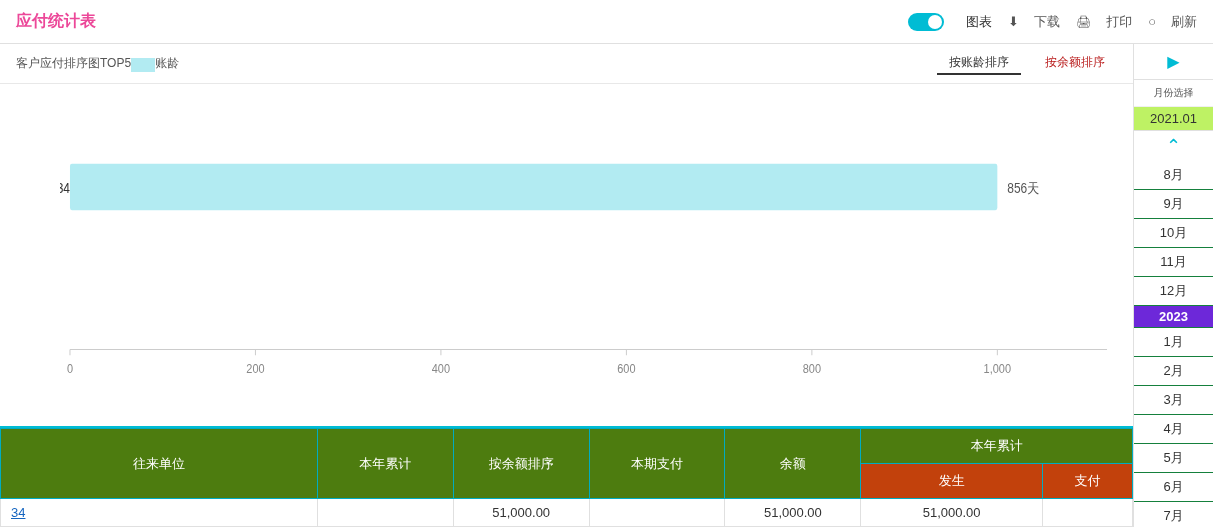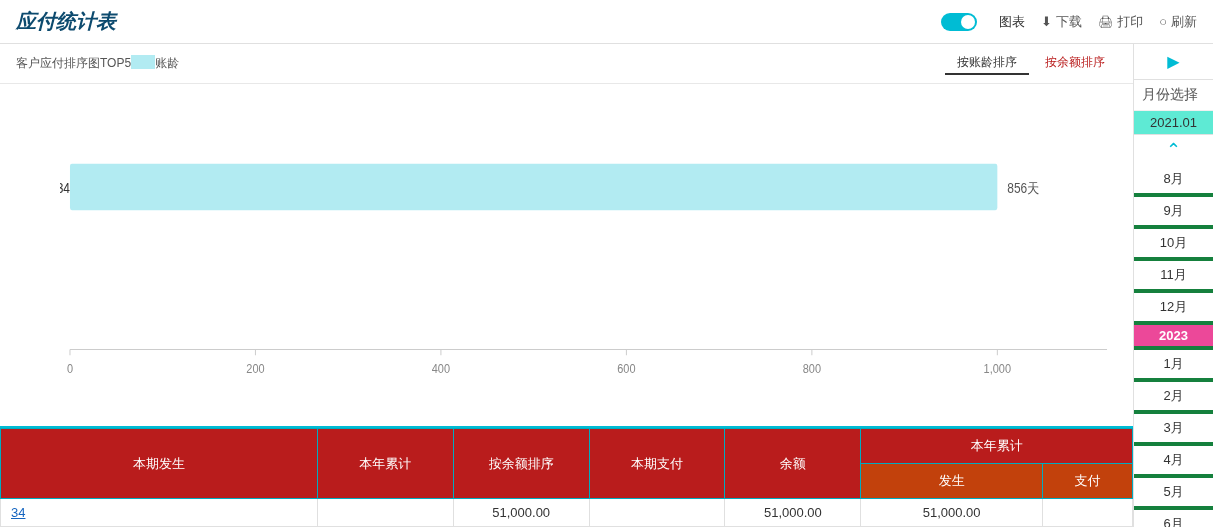--- a/index.html
+++ b/index.html
@@ -5,65 +5,65 @@
     * { box-sizing: border-box; margin: 0; padding: 0; }
     body { font-family: 'Microsoft YaHei', Arial, sans-serif; font-size: 13px; background: #f5f5f5; color: #333; }
 
     .page-container { display: flex; flex-direction: column; width: 1213px; height: 527px; background: #fff; }
 
     
     .header {
       display: flex; align-items: center; justify-content: space-between;
       padding: 8px 16px; border-bottom: 1px solid #e0e0e0; background: #fff; height: 44px;
     }
-    .header-title { font-size: 20px; font-weight: bold; color: #0c4a6e; font-style: italic; }
+    .header-title { font-size: 16px; font-weight: bold; color: #ec4899; }
     .header-actions { display: flex; align-items: center; gap: 16px; }
     .toggle-wrap { display: flex; align-items: flex-start; gap: 22px; }
     .toggle-switch {
       width: 36px; height: 18px; background: #00bcd4; border-radius: 9px;
       position: relative; cursor: pointer;
     }
     .toggle-switch::after {
       content: ''; position: absolute; right: 2px; top: 2px;
       width: 14px; height: 14px; background: #fff; border-radius: 50%;
     }
-    .header-btn { display: flex; align-items: center; gap: 4px; cursor: pointer; color: #555; font-size: 13px; font-family: Liberation Serif, serif; }
+    .header-btn { display: flex; align-items: center; gap: 15px; cursor: pointer; color: #555; font-size: 13px; font-family: Liberation Serif, serif; }
     .icon-download::before { content: '⬇'; }
     .icon-print::before { content: '🖨'; font-size: 12px; }
     .icon-refresh::before { content: '○'; }
 
     
     .main-content { display: flex; flex: 1; overflow: hidden; }
 
     
     .chart-section { flex: 1; display: flex; flex-direction: column; overflow: hidden; }
 
     
     .chart-header {
       display: flex; align-items: center; justify-content: space-between;
       padding: 8px 16px; border-bottom: 1px solid #e8e8e8;
     }
-    .chart-legend { display: flex; align-items: flex-start; font-size: 12px; color: #555; }
+    .chart-legend { display: flex; align-items: flex-end; font-size: 12px; color: #555; }
     .legend-box { width: 24px; height: 14px; background: #b2ebf2; border: 1px solid #b2ebf2; }
-    .sort-btns { display: flex; gap: 4px; }
+    .sort-btns { display: flex; gap: 12px; }
     .sort-btn {
       padding: 2px 12px; font-size: 12px; cursor: pointer; border: none; background: none;
       color: #b91c1c; border-bottom: 2px solid transparent;
     }
     .sort-btn.active { color: #333; border-bottom: 2px solid #333; }
 
     
     .chart-area { flex: 1; position: relative; padding: 10px 16px 30px 60px; }
     .chart-svg { width: 100%; height: 100%; }
 
     
     .table-section { border-top: 2px solid #00bcd4; }
     .data-table { width: 100%; border-collapse: collapse; }
     .data-table th {
-      background: #b91c1c; color: #fff; text-align: center;
+      background: #4d7c0f; color: #fff; text-align: center;
       padding: 8px 6px; font-size: 13px; font-weight: normal; border: 1px solid #00acc1;
     }
     .data-table td {
       padding: 6px 10px; font-size: 13px; border: 1px solid #e0e0e0;
       text-align: center;
     }
     .data-table td.left { text-align: left; }
     .data-table tr:nth-child(even) td { background: #fafafa; }
     .link-text { color: #1565c0; text-decoration: underline; cursor: pointer; }
     .sub-header th { background: #c2410c; }
@@ -72,38 +72,38 @@
     .sidebar {
       width: 80px; border-left: 1px solid #e0e0e0; background: #fff;
       display: flex; flex-direction: column; overflow-y: auto; font-size: 13px;
     }
     .sidebar-collapse {
       display: flex; align-items: center; justify-content: center;
       padding: 8px 0; cursor: pointer; border-bottom: 1px solid #e0e0e0;
     }
     .sidebar-collapse span { color: #00bcd4; font-size: 16px; }
     .sidebar-label {
-      padding: 6px 8px; color: #555; font-size: 14px; border-bottom: 1px solid #f0f0f0;
-      text-align: left;
+      padding: 6px 8px; color: #555; font-size: 10px; border-bottom: 1px solid #f0f0f0;
+      text-align: center;
     }
     .sidebar-year-input {
       width: 100%; border: none; border-bottom: 1px solid #e0e0e0;
       text-align: center; padding: 4px; font-size: 13px; color: #333;
-      background: #5eead4; outline: none;
+      background: #bef264; outline: none;
     }
     .month-nav-up, .month-nav-down {
       display: flex; justify-content: center; align-items: center;
       padding: 4px 0; cursor: pointer; color: #00bcd4; font-size: 18px;
     }
     .month-item {
       padding: 5px 0; text-align: center; cursor: pointer; color: #333;
-      font-size: 13px; border-bottom: 4px solid #15803d;
+      font-size: 13px; border-bottom: 1px solid #15803d;
     }
     .month-item.year-marker {
-      background: #ec4899; color: #fff; font-weight: bold; padding: 3px 0;
+      background: #6d28d9; color: #fff; font-weight: bold; padding: 3px 0;
     }
   </style>
 </head>
 <body>
 
 <div class="page-container">
 
   <div class="header">
     <span class="header-title">应付统计表</span>
     <div class="header-actions">
@@ -168,21 +168,21 @@
           <line x1="568" y1="220" x2="568" y2="225" stroke="#ccc"></line>
           <line x1="754" y1="220" x2="754" y2="225" stroke="#ccc"></line>
           <line x1="940" y1="220" x2="940" y2="225" stroke="#ccc"></line>
         </svg>
       </div>
 
       <div class="table-section">
         <table class="data-table">
           <thead>
             <tr>
-              <th rowspan="2" style="width:28%">本期发生</th>
+              <th rowspan="2" style="width:28%">往来单位</th>
               <th rowspan="2" style="width:12%">本年累计</th>
               <th rowspan="2" style="width:12%">按余额排序</th>
               <th rowspan="2" style="width:12%">本期支付</th>
               <th rowspan="2" style="width:12%">余额</th>
               <th colspan="2">本年累计</th>
             </tr>
             <tr class="sub-header">
               <th>发生</th>
               <th>支付</th>
             </tr>

